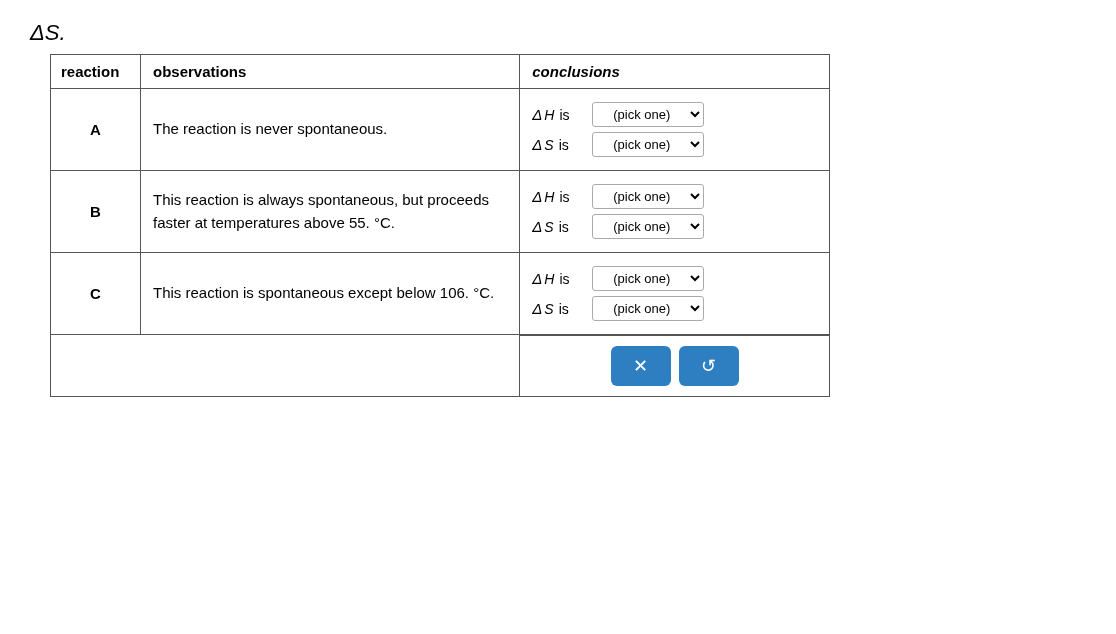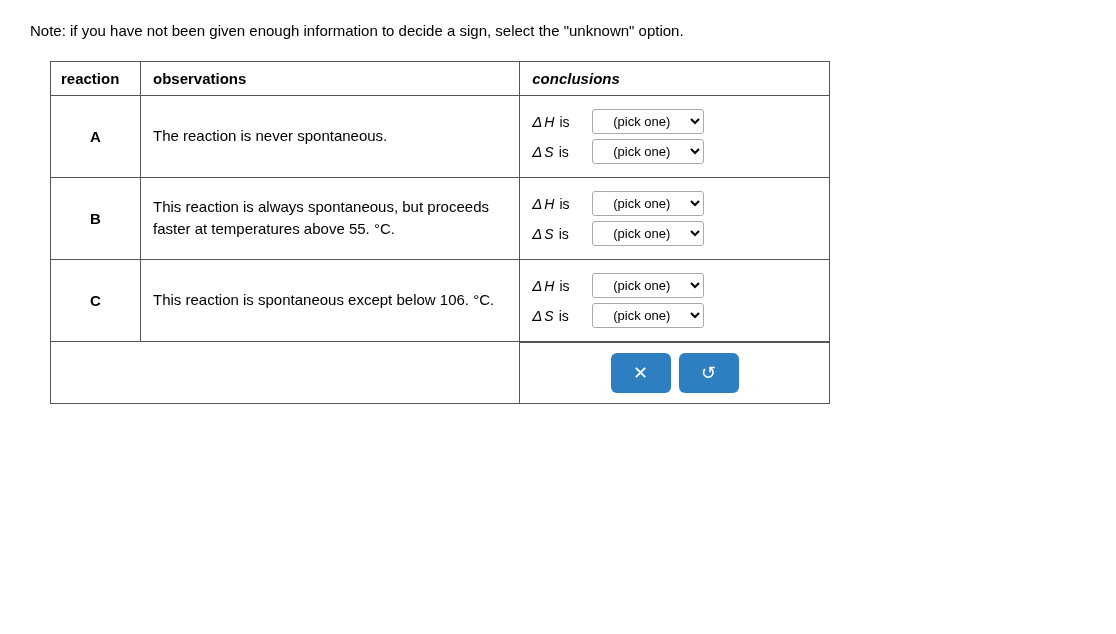--- a/index.html
+++ b/index.html
@@ -128,21 +128,21 @@
       background: #fff;
     }
     .conclusions-header {
       text-align: center;
     }
   </style>
 </head>
 <body>
 
 <div>
-  <p class="note-text">Note: if you have not been given enough information to decide a sign, select the "unknown" option.</p>
+  <div class="header-delta">ΔS.</div>
 </div>
 
 <table class="main-table">
   <thead>
     <tr class="header-row">
       <th class="th-reaction col-reaction">reaction</th>
       <th class="col-observations">observations</th>
       <th class="col-conclusions conclusions-header">conclusions</th>
     </tr>
   </thead>

